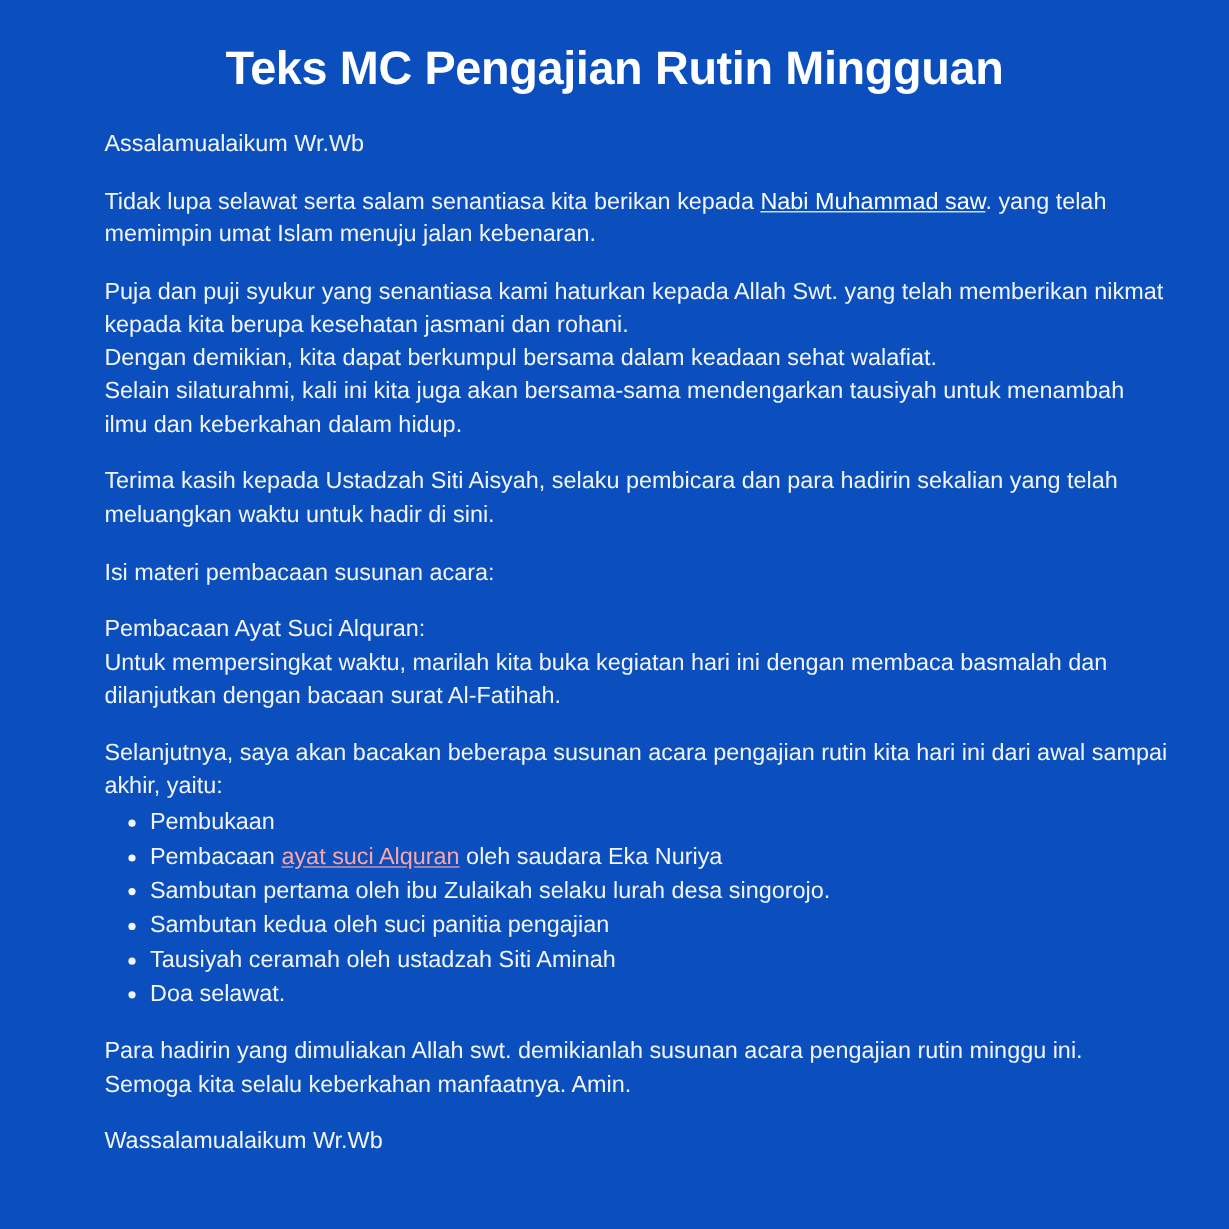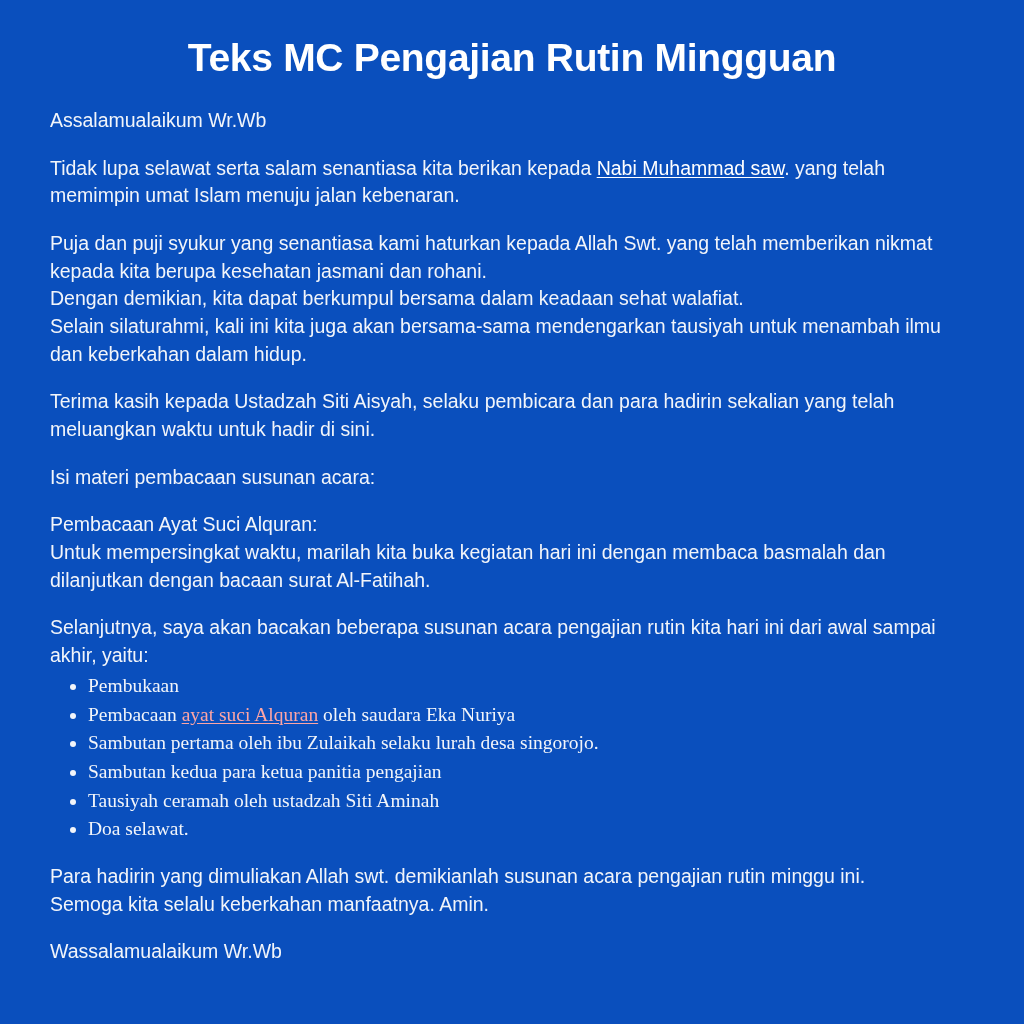--- a/index.html
+++ b/index.html
@@ -27,39 +27,39 @@
     font-weight: bold;
     letter-spacing: -0.3px;
     margin: 8px 0 26px 0;
     line-height: 1.15;
     color: #ffffff;
   }
   .body-text {
     font-size: 19.5px;
     line-height: 1.42;
     color: #f2f5fa;
+    margin-left: 37px;
   }
   .para {
     margin: 0 0 20px 0;
   }
   .para.tight {
     margin-bottom: 0;
   }
   .line {
     display: block;
   }
   .underline {
     text-decoration: underline;
     text-underline-offset: 2px;
   }
   ul.agenda {
     list-style: disc;
     margin: 2px 0 20px 0;
     padding-left: 38px;
-    font-family: Liberation Serif, serif;
   }
   ul.agenda li {
     font-size: 19.5px;
     line-height: 1.42;
     margin: 0 0 1px 0;
   }
 </style>
 </head>
 <body>
 
@@ -104,21 +104,21 @@
       <li>
         <span>Pembukaan</span>
       </li>
       <li>
         <span>Pembacaan </span><a class="underline" href="#" style="color:#fca5a5;">ayat suci Alquran</a><span> oleh saudara Eka Nuriya</span>
       </li>
       <li>
         <span>Sambutan pertama oleh ibu Zulaikah selaku lurah desa singorojo.</span>
       </li>
       <li>
-        <span>Sambutan kedua para ketua panitia pengajian</span>
+        <span>Sambutan kedua oleh suci panitia pengajian</span>
       </li>
       <li>
         <span>Tausiyah ceramah oleh ustadzah Siti Aminah</span>
       </li>
       <li>
         <span>Doa selawat.</span>
       </li>
     </ul>
 
     <p class="para">

